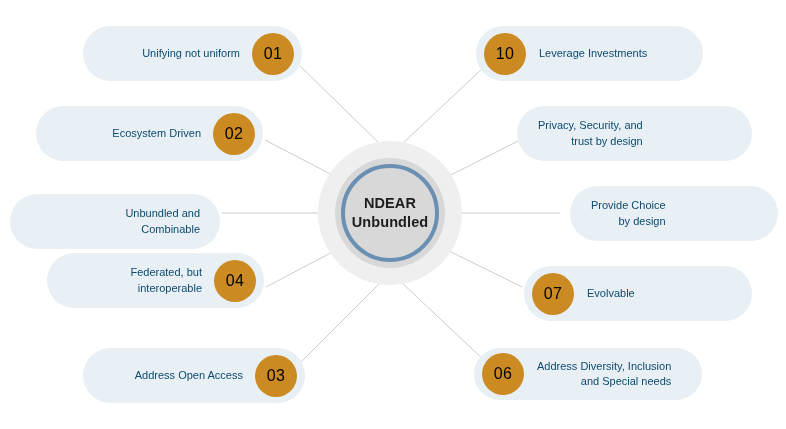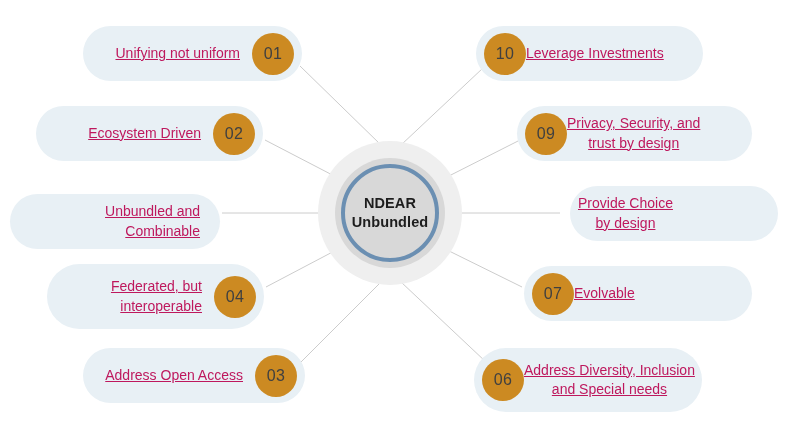--- a/index.html
+++ b/index.html
@@ -80,41 +80,40 @@
     flex-direction: row;
     justify-content: flex-end;
     padding-right: 8px;
   }
   .pill.right {
     flex-direction: row;
     justify-content: flex-start;
     padding-left: 8px;
   }
   .pill-text {
-    font-size: 14px;
-    color: #be185d;
+    font-size: 11px;
+    color: #0c4a6e;
     line-height: 1.38;
     white-space: pre-line;
-    text-decoration: underline;
   }
   .pill.left .pill-text {
     text-align: right;
     padding-right: 12px;
   }
   .pill.right .pill-text {
-    text-align: center;
-    padding-left: 0;
+    text-align: right;
+    padding-left: 13px;
   }
   .badge {
     width: 42px;
     height: 42px;
     min-width: 42px;
     border-radius: 50%;
     background: #cc8a22;
-    color: #404040;
+    color: #000000;
     font-size: 16px;
     display: flex;
     align-items: center;
     justify-content: center;
     letter-spacing: 0.3px;
   }
 </style>
 </head>
 <body>
 
@@ -148,44 +147,43 @@
         <div class="badge">01</div>
       </div>
       <div class="pill left" style="left: 36px; top: 106px; width: 227px; height: 55px;">
         <div class="pill-text">Ecosystem Driven</div>
         <div class="badge">02</div>
       </div>
       <div class="pill left" style="left: 10px; top: 194px; width: 210px; height: 55px;">
         <div class="pill-text">Unbundled and
 Combinable</div>
       </div>
-      <div class="pill left" style="left: 47px; top: 264px; width: 217px; height: 65px;">
+      <div class="pill left" style="left: 47px; top: 253px; width: 217px; height: 55px;">
         <div class="pill-text">Federated, but
 interoperable</div>
         <div class="badge">04</div>
       </div>
       <div class="pill left" style="left: 83px; top: 348px; width: 222px; height: 55px;">
         <div class="pill-text">Address Open Access</div>
         <div class="badge">03</div>
       </div>
-      <div class="pill right" style="left: 474px; top: 348px; width: 228px; height: 64px;">
+      <div class="pill right" style="left: 474px; top: 348px; width: 228px; height: 52px;">
         <div class="badge">06</div>
         <div class="pill-text">Address Diversity, Inclusion
 and Special needs</div>
       </div>
       <div class="pill right" style="left: 524px; top: 266px; width: 228px; height: 55px;">
         <div class="badge">07</div>
         <div class="pill-text">Evolvable</div>
       </div>
       <div class="pill right" style="left: 570px; top: 186px; width: 208px; height: 55px;">
         <div class="pill-text">Provide Choice
 by design</div>
       </div>
       <div class="pill right" style="left: 517px; top: 106px; width: 235px; height: 55px;">
-        <div class="badge">09</div>
         <div class="pill-text">Privacy, Security, and
 trust by design</div>
       </div>
       <div class="pill right" style="left: 476px; top: 26px; width: 227px; height: 55px;">
         <div class="badge">10</div>
         <div class="pill-text">Leverage Investments</div>
       </div>
     </div>
 
 </div>

